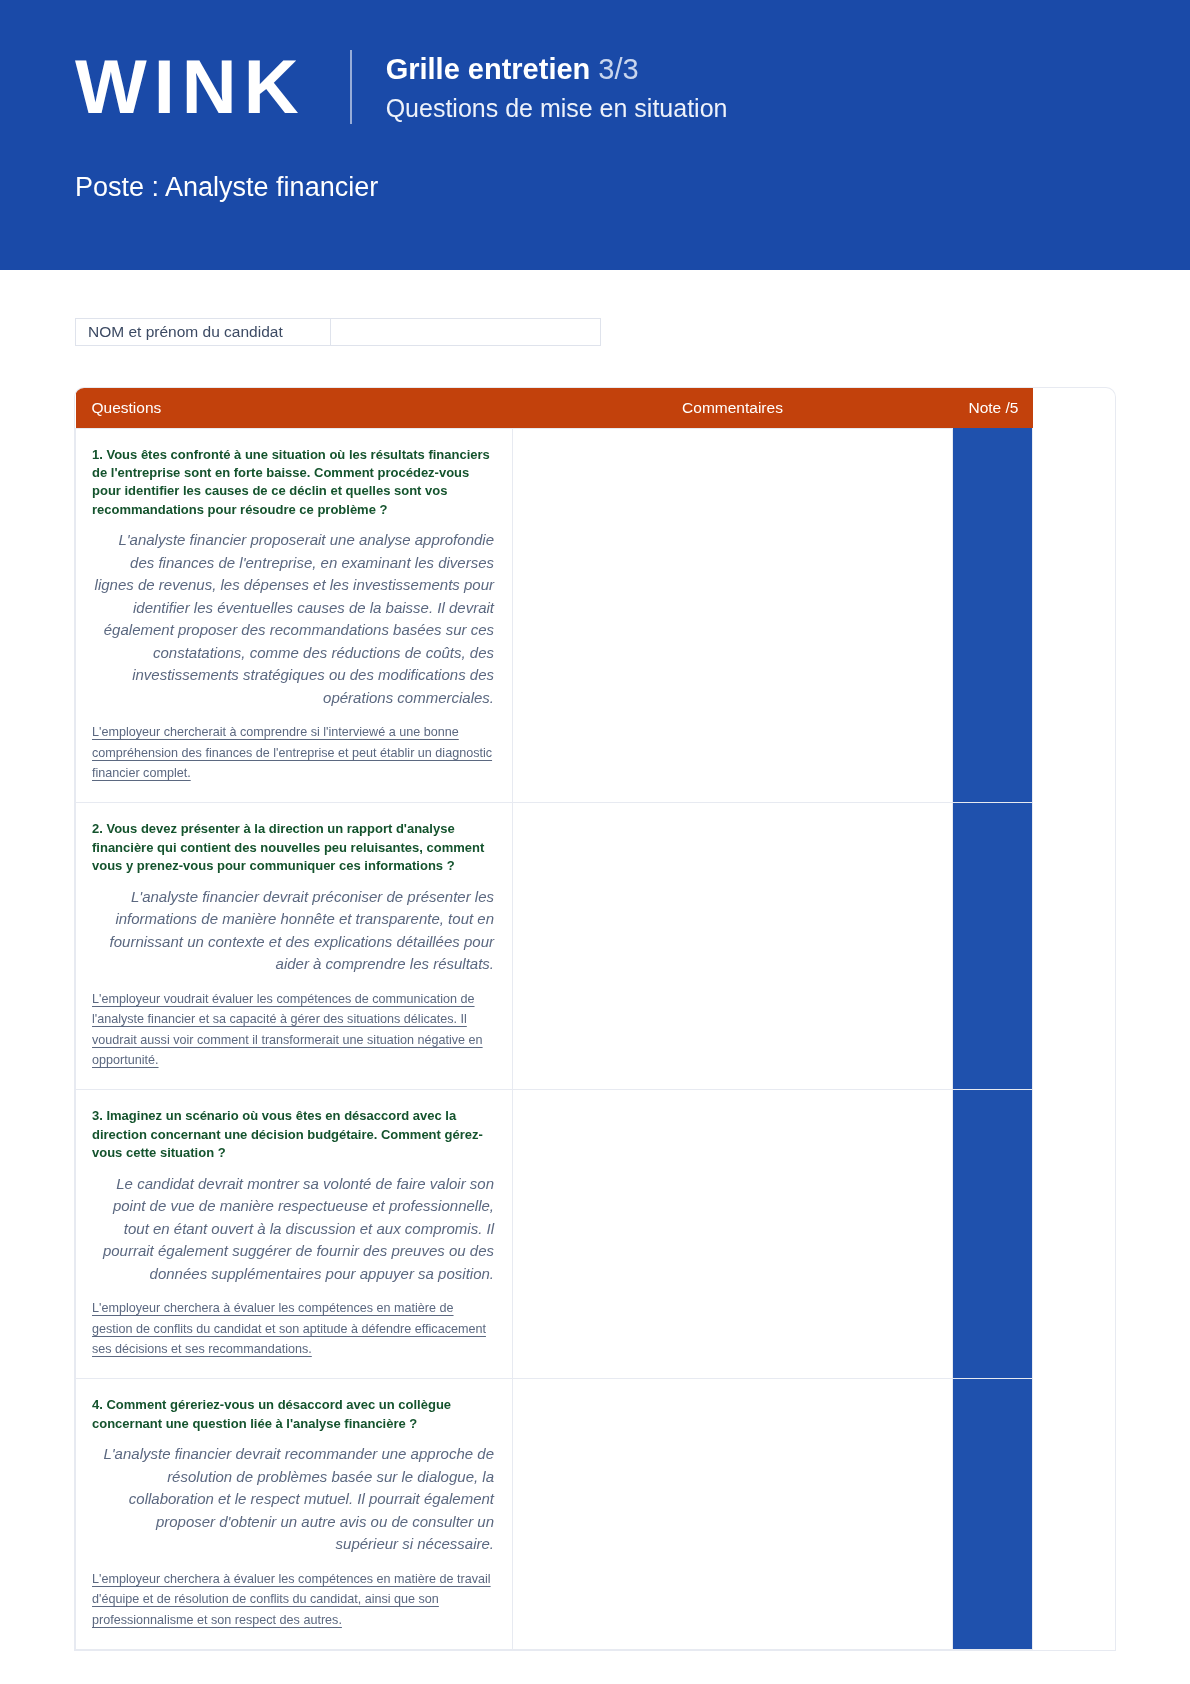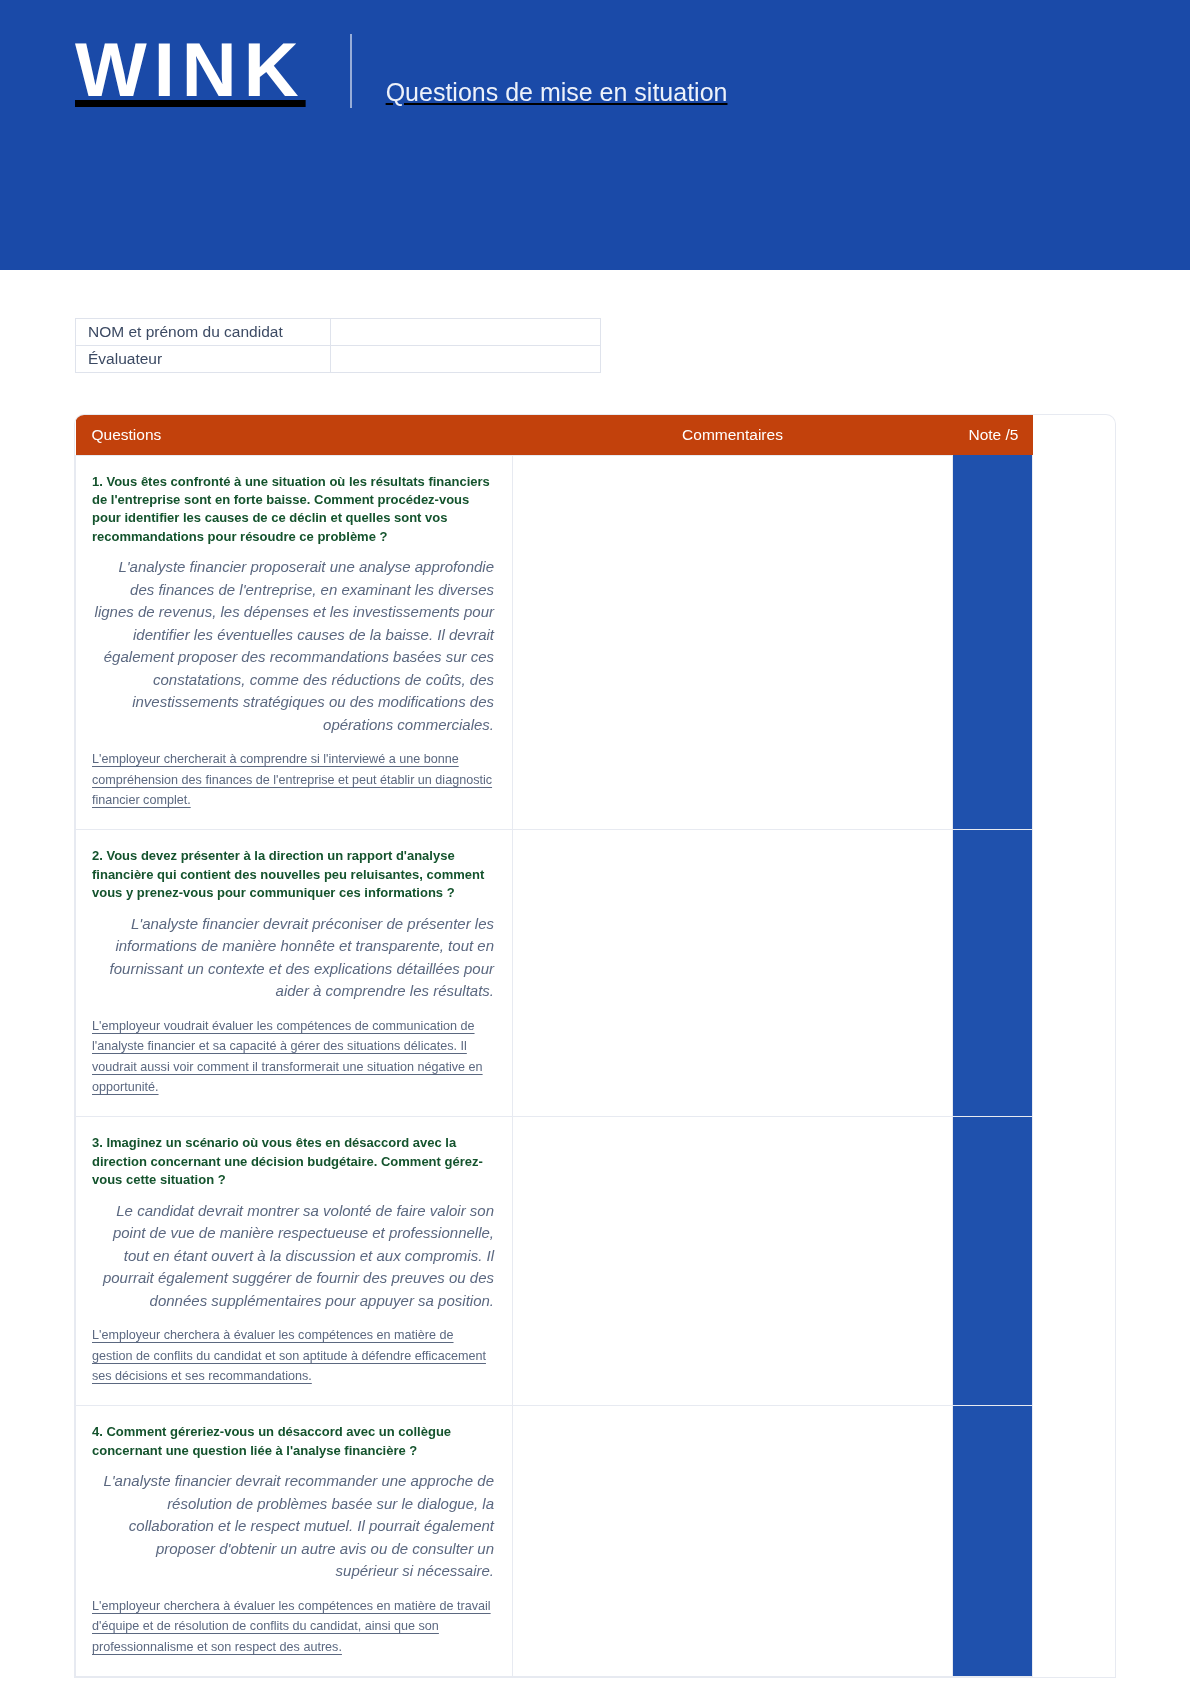--- a/index.html
+++ b/index.html
@@ -17,25 +17,24 @@
     position: relative;
     padding: 0;
   }
   .banner-inner {
     position: relative;
     height: 100%;
     padding: 0 75px;
   }
   .brandrow {
     display: flex;
-    align-items: flex-end;
+    align-items: center;
     position: absolute;
     left: 75px;
-    top: 32px;
-    text-decoration: underline;
+    top: 49px;
   }
   .wordmark {
     color: #ffffff;
     font-size: 76px;
     font-weight: 700;
     letter-spacing: 7px;
     line-height: 1;
     font-family: "Liberation Sans", sans-serif;
   }
   .vrule {
@@ -206,40 +205,41 @@
 </style>
 </head>
 <body>
 
 <header class="banner">
   <div class="banner-inner">
     <div class="brandrow">
       <div class="wordmark">WINK</div>
       <div class="vrule"></div>
       <div class="titles">
+        <div class="title-main">
+          <span>Grille entretien</span>
+          <span class="pageno">3/3</span>
+        </div>
         <div class="title-sub">Questions de mise en situation</div>
       </div>
     </div>
 
+    <div class="poste">Poste : Analyste financier</div>
 
   </div>
 </header>
 
 <main class="content">
 
   <table class="info-table">
     <tbody>
       <tr>
         <td class="lbl">NOM et prénom du candidat</td>
         <td class="val"></td>
       </tr>
-      <tr>
-        <td class="lbl">Évaluateur</td>
-        <td class="val"></td>
-      </tr>
     </tbody>
   </table>
 
   <div class="grid-wrap">
     <table class="grid">
       <thead>
         <tr>
           <th class="h-q">Questions</th>
           <th class="h-c">Commentaires</th>
           <th class="h-n">Note /5</th>

